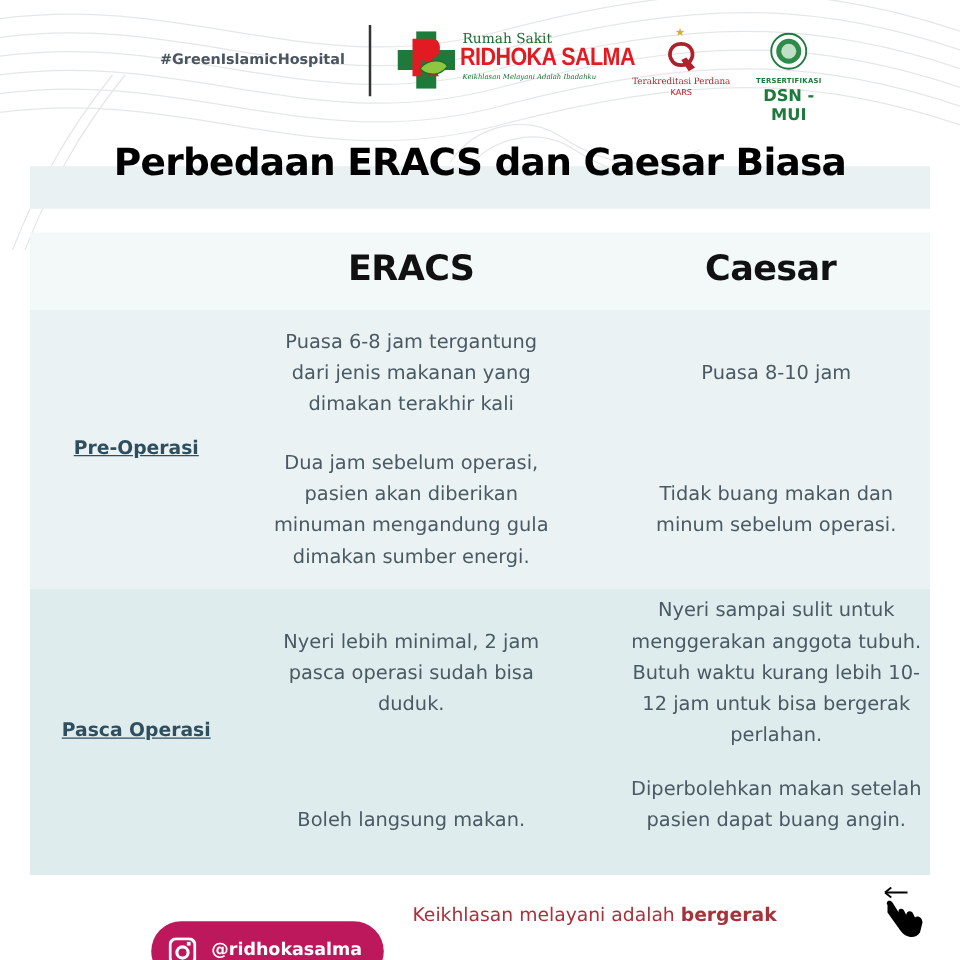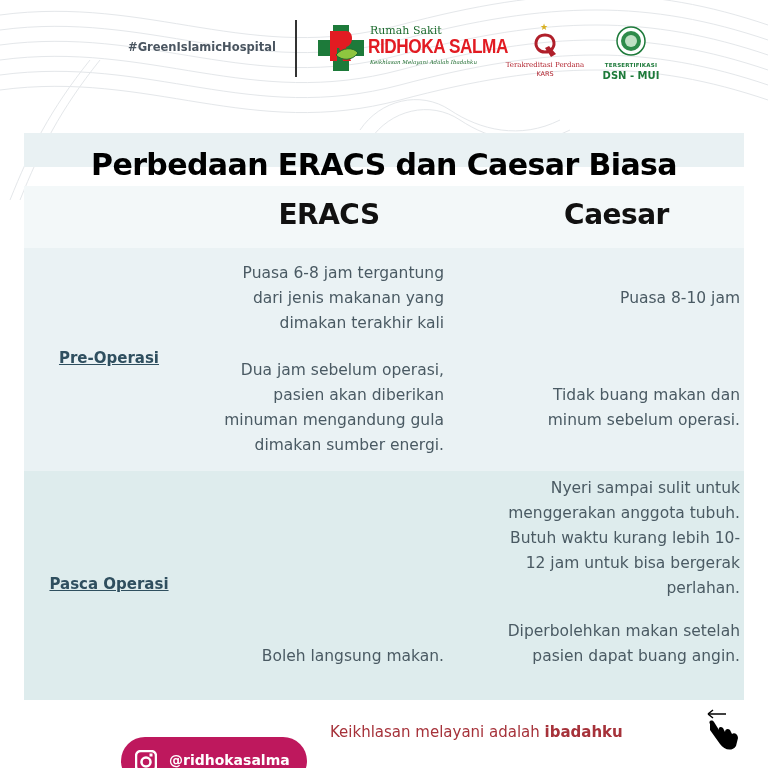--- a/index.html
+++ b/index.html
@@ -19,38 +19,38 @@
 
   .kars { position: absolute; left: 505px; top: 22px; width: 80px; height: 60px; text-align: center; }
   .kars-star { position: absolute; left: 35px; top: 0; font-size: 9px; color: #d8b021; }
   .kars-mark { position: absolute; left: 26px; top: 10px; width: 28px; height: 28px; }
   .kars-line1 { position: absolute; left: 0; top: 39px; width: 80px; font-size: 7px; color: #b01f2a; font-family: "DejaVu Serif", serif; }
   .kars-line2 { position: absolute; left: 0; top: 48px; width: 80px; font-size: 6.5px; font-weight: normal; color: #b01f2a; }
 
   .mui { position: absolute; left: 600px; top: 26px; width: 60px; height: 56px; text-align: center; }
   .mui-seal { position: absolute; left: 16px; top: 0; width: 30px; height: 30px; }
   .mui-line1 { position: absolute; left: 0; top: 36px; width: 62px; font-size: 5.5px; font-weight: bold; color: #1d7a3a; letter-spacing: 0.2px; }
-  .mui-line2 { position: absolute; left: 0; top: 44px; width: 62px; font-size: 10px; font-weight: bold; color: #1d7a3a; }
+  .mui-line2 { position: absolute; left: 0; top: 44px; width: 62px; font-size: 13px; font-weight: bold; color: #1d7a3a; }
 
   
   .title-band { position: absolute; left: 24px; top: 133px; width: 720px; height: 34px; background: #e9f1f3; }
-  .title { position: absolute; left: 0; top: 113px; width: 768px; text-align: center; font-family: "DejaVu Sans", sans-serif; font-weight: bold; font-size: 30px; color: #000; letter-spacing: -0.6px; margin-top: 34px; }
+  .title { position: absolute; left: 0; top: 113px; width: 768px; text-align: center; font-family: "DejaVu Sans", sans-serif; font-weight: bold; font-size: 30px; color: #000; letter-spacing: -0.6px; }
 
   
   .tbl { position: absolute; left: 24px; top: 186px; width: 720px; }
   .thead { height: 62px; background: #f3f8f9; position: relative; }
   .th { position: absolute; top: 12px; font-size: 28px; font-weight: bold; color: #111; text-align: center; letter-spacing: -0.5px; }
   .th.eracs { left: 190px; width: 230px; }
   .th.caesar { left: 480px; width: 225px; }
 
   .row { position: relative; }
   .row.pre { height: 223px; background: #eaf2f4; }
   .row.pasca { height: 229px; background: #deeced; }
   .row-label { position: absolute; left: 0; width: 170px; text-align: center; font-size: 15px; font-weight: bold; color: #2f4f5f; text-decoration: underline; }
-  .cell { position: absolute; text-align: right; font-size: 15.5px; line-height: 25px; color: #4a5a63; }
+  .cell { position: absolute; text-align: center; font-size: 15.5px; line-height: 25px; color: #4a5a63; }
   .cell.e { left: 190px; width: 230px; }
   .cell.c { left: 478px; width: 238px; }
 
   
   .ig-pill { position: absolute; left: 121px; top: 708px; width: 186px; height: 48px; background: #be185d; border-radius: 24px; display: flex; align-items: center; margin-top: 29px; }
   .ig-icon { position: absolute; left: 14px; top: 13px; width: 22px; height: 22px; }
   .ig-handle { position: absolute; left: 48px; top: 15px; font-size: 14px; font-weight: bold; color: #fff; }
   .tagline { position: absolute; left: 330px; top: 723px; font-size: 15px; color: #a6323a; white-space: nowrap; }
   .tagline b { font-weight: bold; }
   .swipe { position: absolute; left: 704px; top: 708px; width: 36px; height: 46px; }
@@ -119,34 +119,35 @@
   <div class="row pre">
     <div class="row-label" style="top:101px">Pre-Operasi</div>
     <div class="cell e" style="top:13px">Puasa 6-8 jam tergantung dari jenis makanan yang dimakan terakhir kali</div>
     <div class="cell e" style="top:110px">Dua jam sebelum operasi, pasien akan diberikan minuman mengandung gula dimakan sumber energi.</div>
     <div class="cell c" style="top:38px">Puasa 8-10 jam</div>
     <div class="cell c" style="top:135px">Tidak buang makan dan minum sebelum operasi.</div>
   </div>
 
   <div class="row pasca">
     <div class="row-label" style="top:104px">Pasca Operasi</div>
+    <div class="cell e" style="top:30px">Nyeri lebih minimal, 2 jam pasca operasi sudah bisa duduk.</div>
     <div class="cell e" style="top:173px">Boleh langsung makan.</div>
     <div class="cell c" style="top:5px">Nyeri sampai sulit untuk menggerakan anggota tubuh. Butuh waktu kurang lebih 10-12 jam untuk bisa bergerak perlahan.</div>
     <div class="cell c" style="top:148px">Diperbolehkan makan setelah pasien dapat buang angin.</div>
   </div>
 </div>
 
 <div class="ig-pill">
   <svg class="ig-icon" viewBox="0 0 22 22">
     <rect x="1" y="1" width="20" height="20" rx="5" fill="none" stroke="#fff" stroke-width="2.5"></rect>
     <circle cx="11" cy="12" r="4.5" fill="none" stroke="#fff" stroke-width="2.5"></circle>
     <rect x="14.5" y="3.5" width="3" height="3" fill="#fff"></rect>
   </svg>
   <span class="ig-handle">@ridhokasalma</span>
 </div>
 
-<div class="tagline"><span>Keikhlasan melayani adalah </span><b>ibadahku</b></div>
+<div class="tagline"><span>Keikhlasan melayani adalah </span><b>bergerak</b></div>
 
 <svg class="swipe" viewBox="0 0 36 46">
   <path d="M4 6 H22" stroke="#000" stroke-width="1.5" fill="none"></path>
   <path d="M4 6 L9 2 M4 6 L9 10" stroke="#000" stroke-width="1.5" fill="none"></path>
   <path d="M6 22 L16 36 C20 42, 28 44, 32 38 L34 30 C34 26, 30 24, 28 26 L26 22 C24 20, 21 21, 21 24 L19 20 C17 18, 14 19, 15 22 L10 14 C8 11, 4 13, 6 16 Z" fill="#000"></path>
 </svg>
 
 </body></html>

